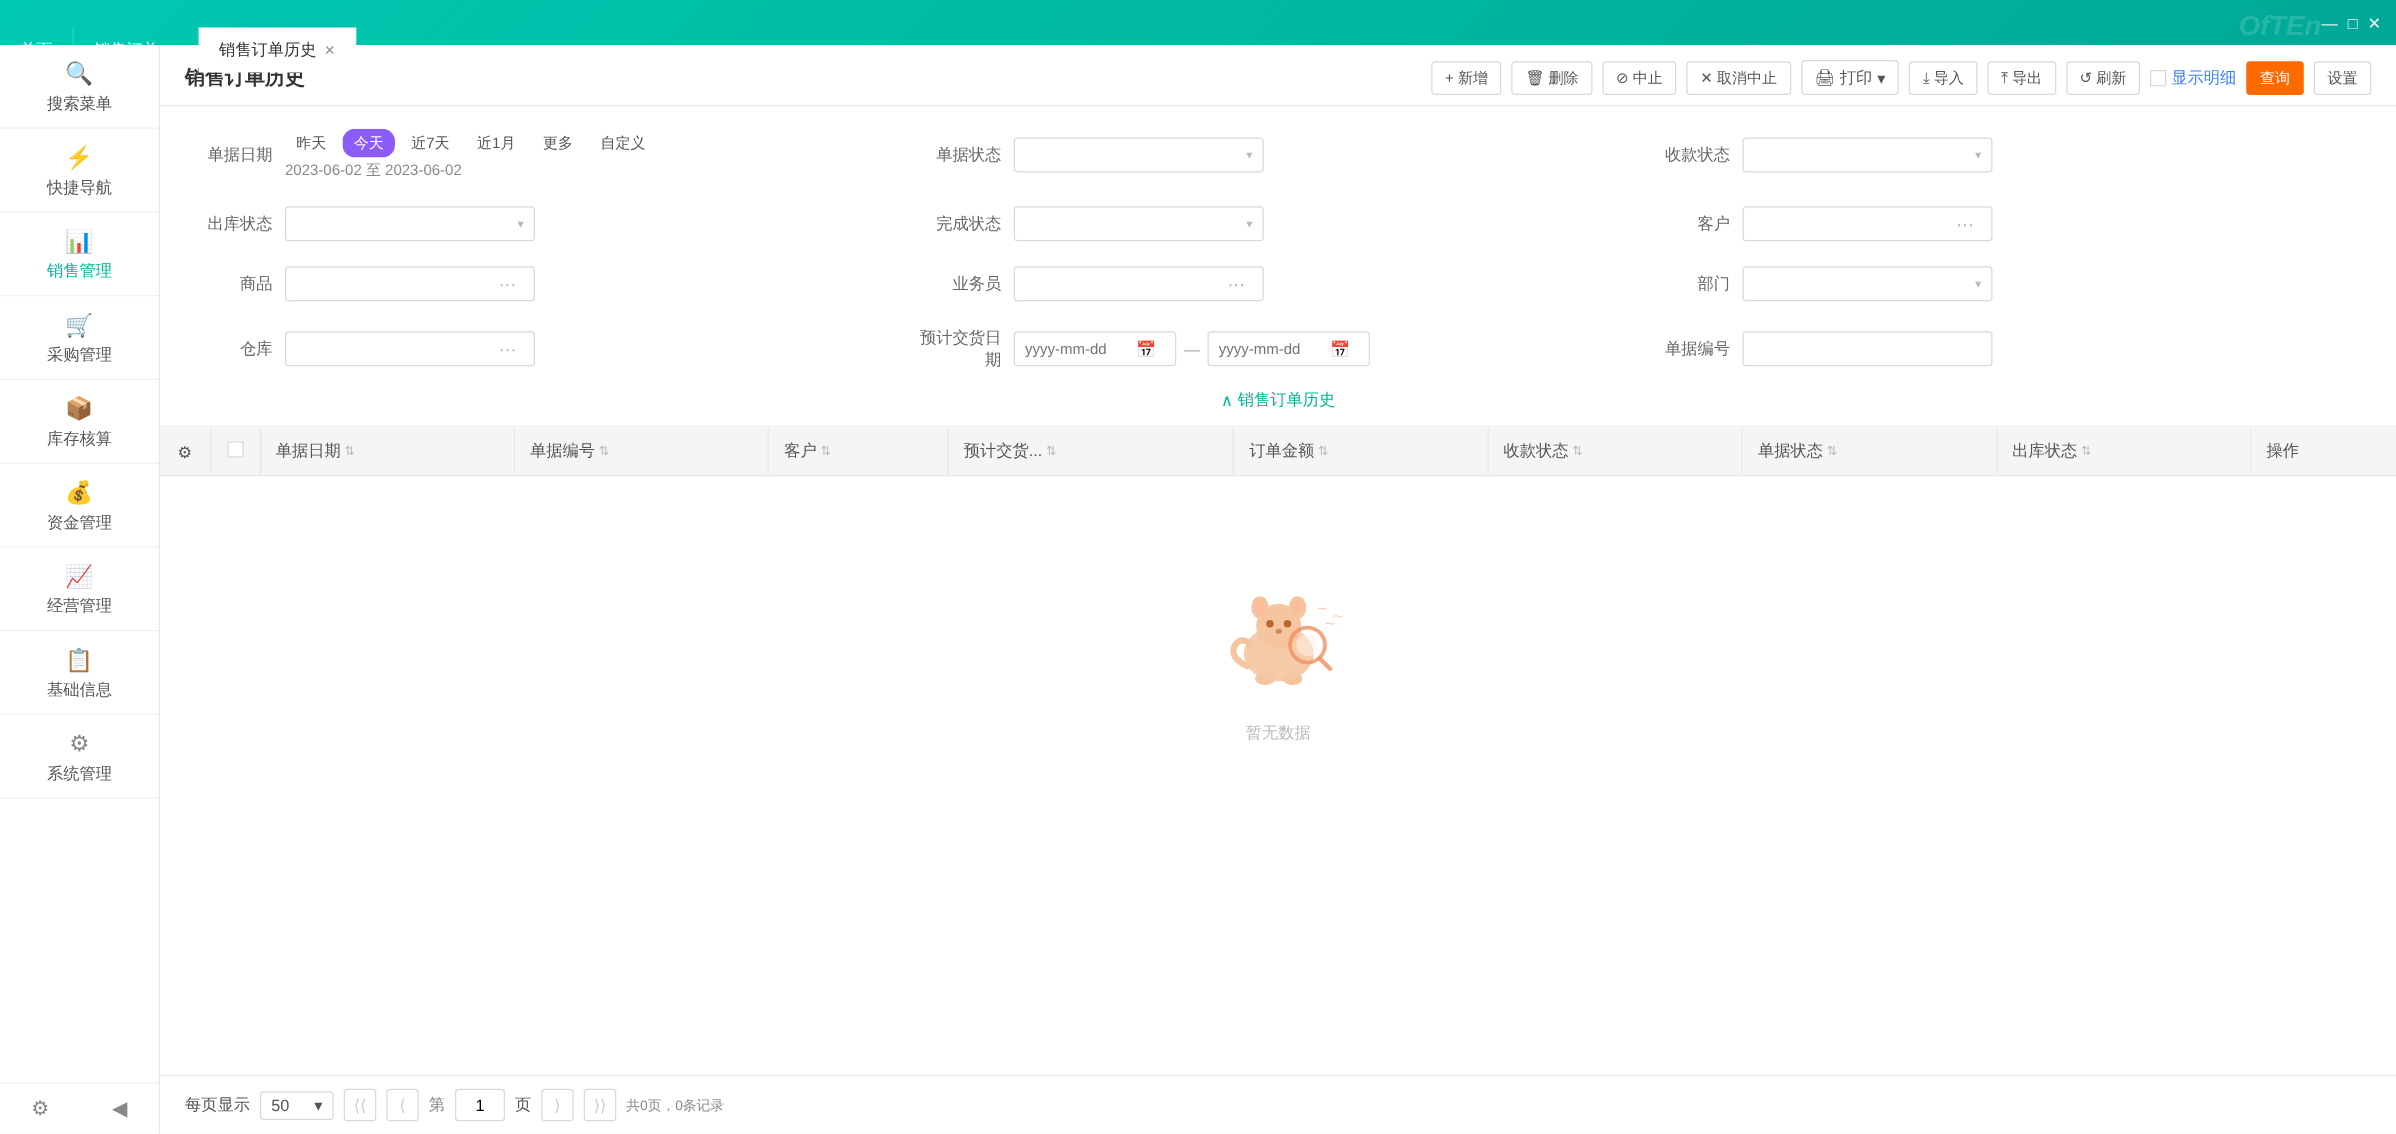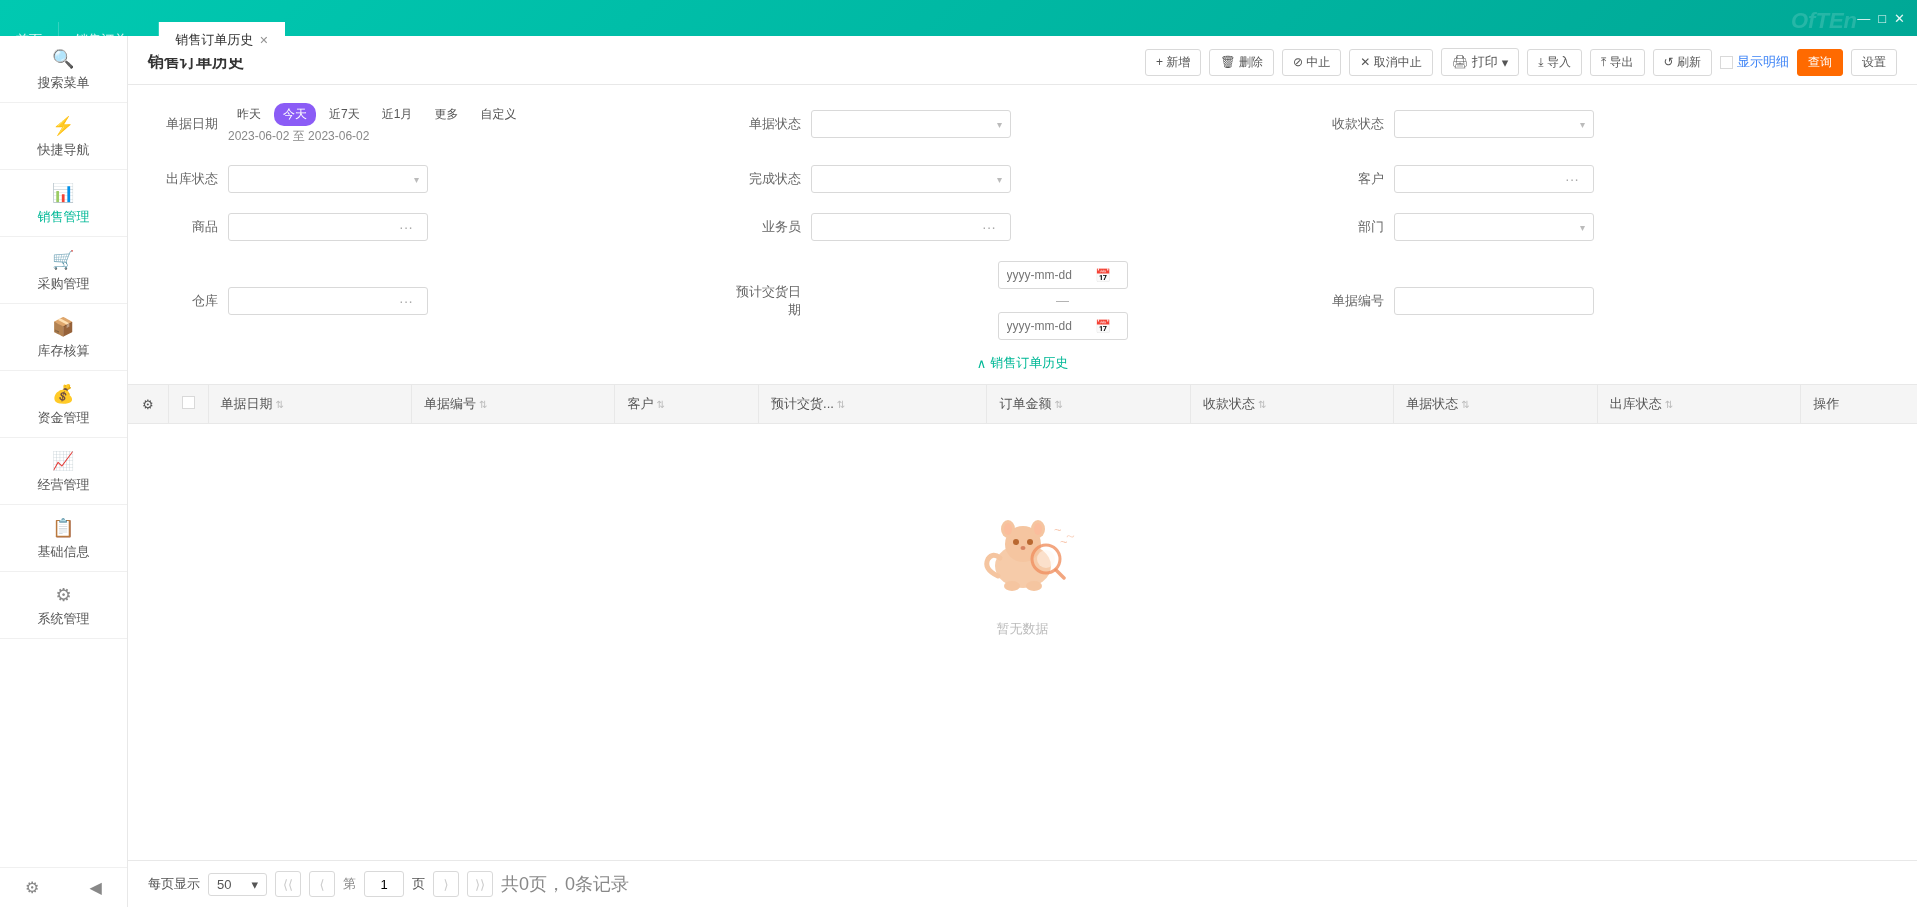--- a/index.html
+++ b/index.html
@@ -214,21 +214,20 @@
     .ellipsis-btn {
       padding: 0 6px;
       color: #aaa;
       cursor: pointer;
       font-size: 14px;
     }
     .date-input-group {
       display: flex;
       align-items: center;
       gap: 4px;
-      flex-direction: column;
     }
     .date-input {
       display: flex;
       align-items: center;
       border: 1px solid #d9d9d9;
       border-radius: 3px;
       padding: 4px 8px;
       background: #fff;
       height: 28px;
       min-width: 130px;
@@ -345,21 +344,21 @@
     .page-nav-btn.disabled { color: #ccc; cursor: default; }
     .page-input {
       width: 40px;
       height: 26px;
       border: 1px solid #d9d9d9;
       border-radius: 3px;
       text-align: center;
       font-size: 13px;
       outline: none;
     }
-    .total-info { color: #888; font-size: 18px; }
+    .total-info { color: #888; font-size: 11px; }
 
     
     .watermark-text {
       position: absolute;
       right: 60px;
       top: 8px;
       font-size: 22px;
       color: rgba(255,255,255,0.15);
       font-style: italic;
       font-weight: bold;

